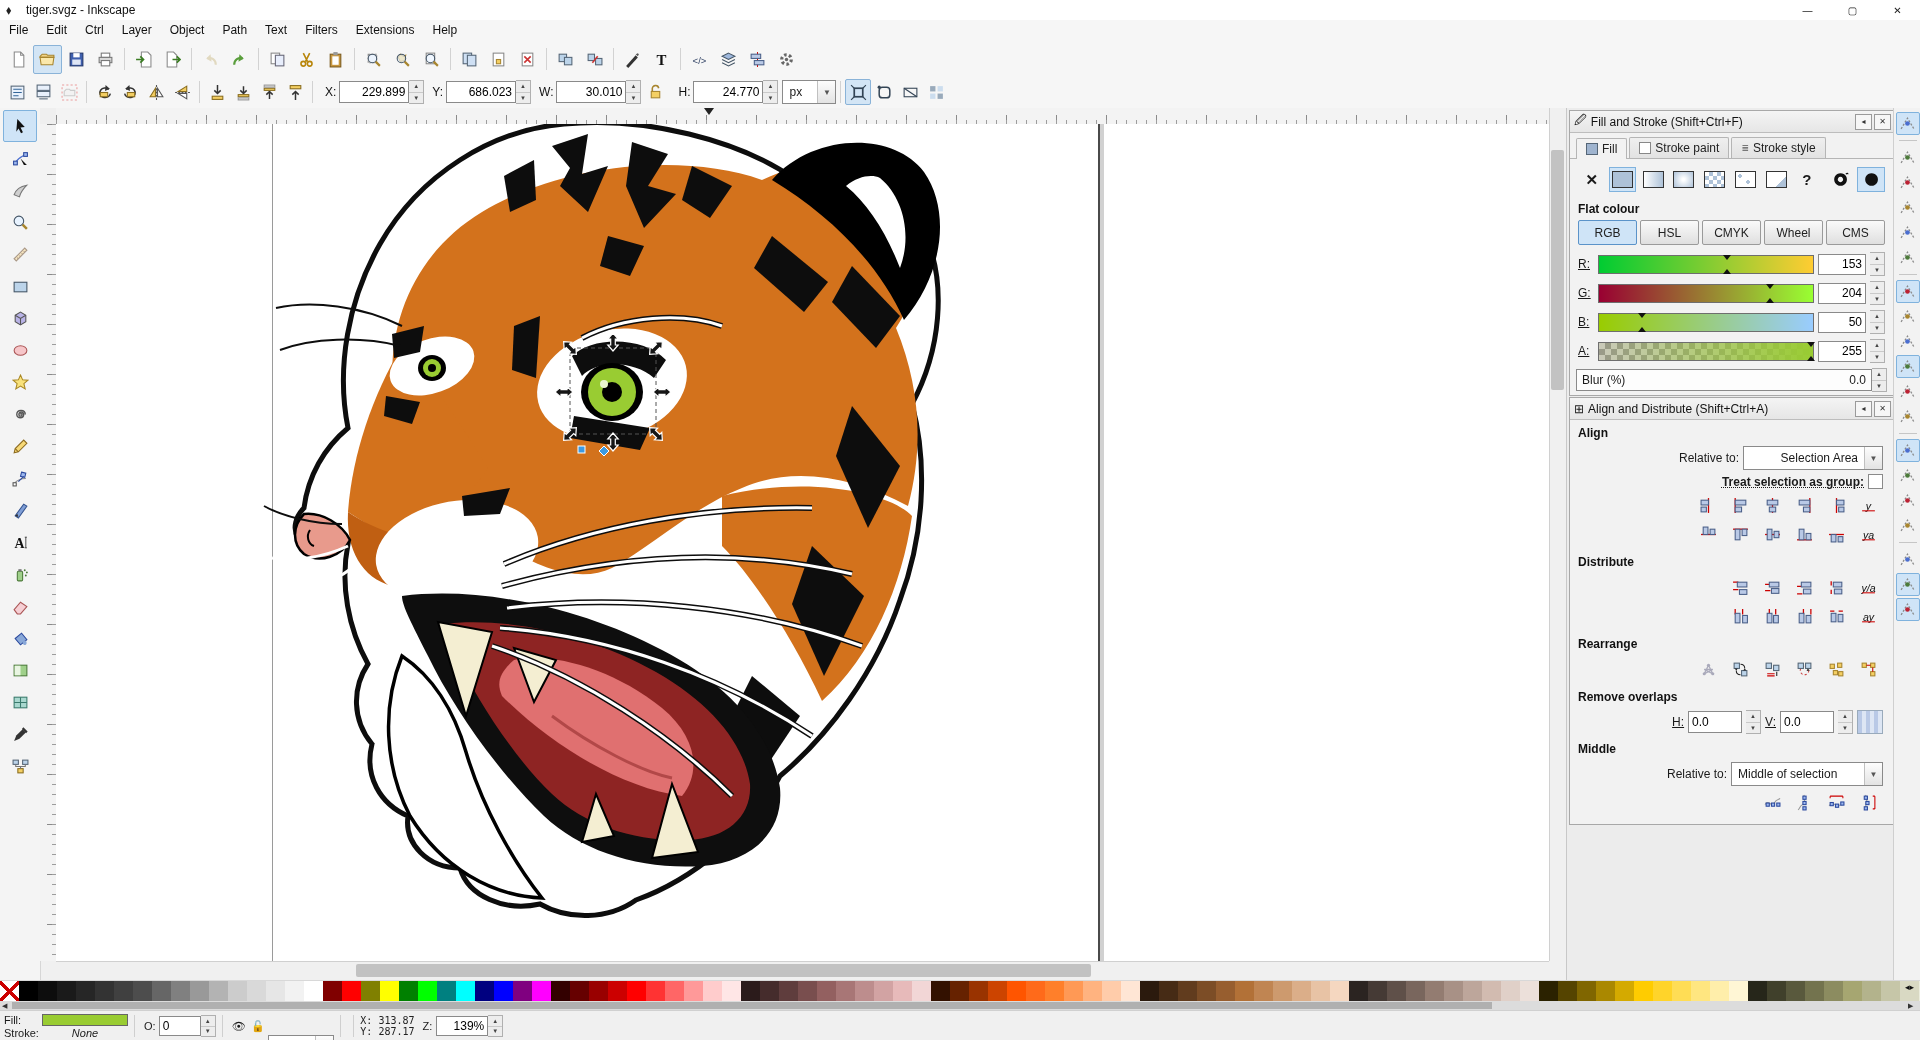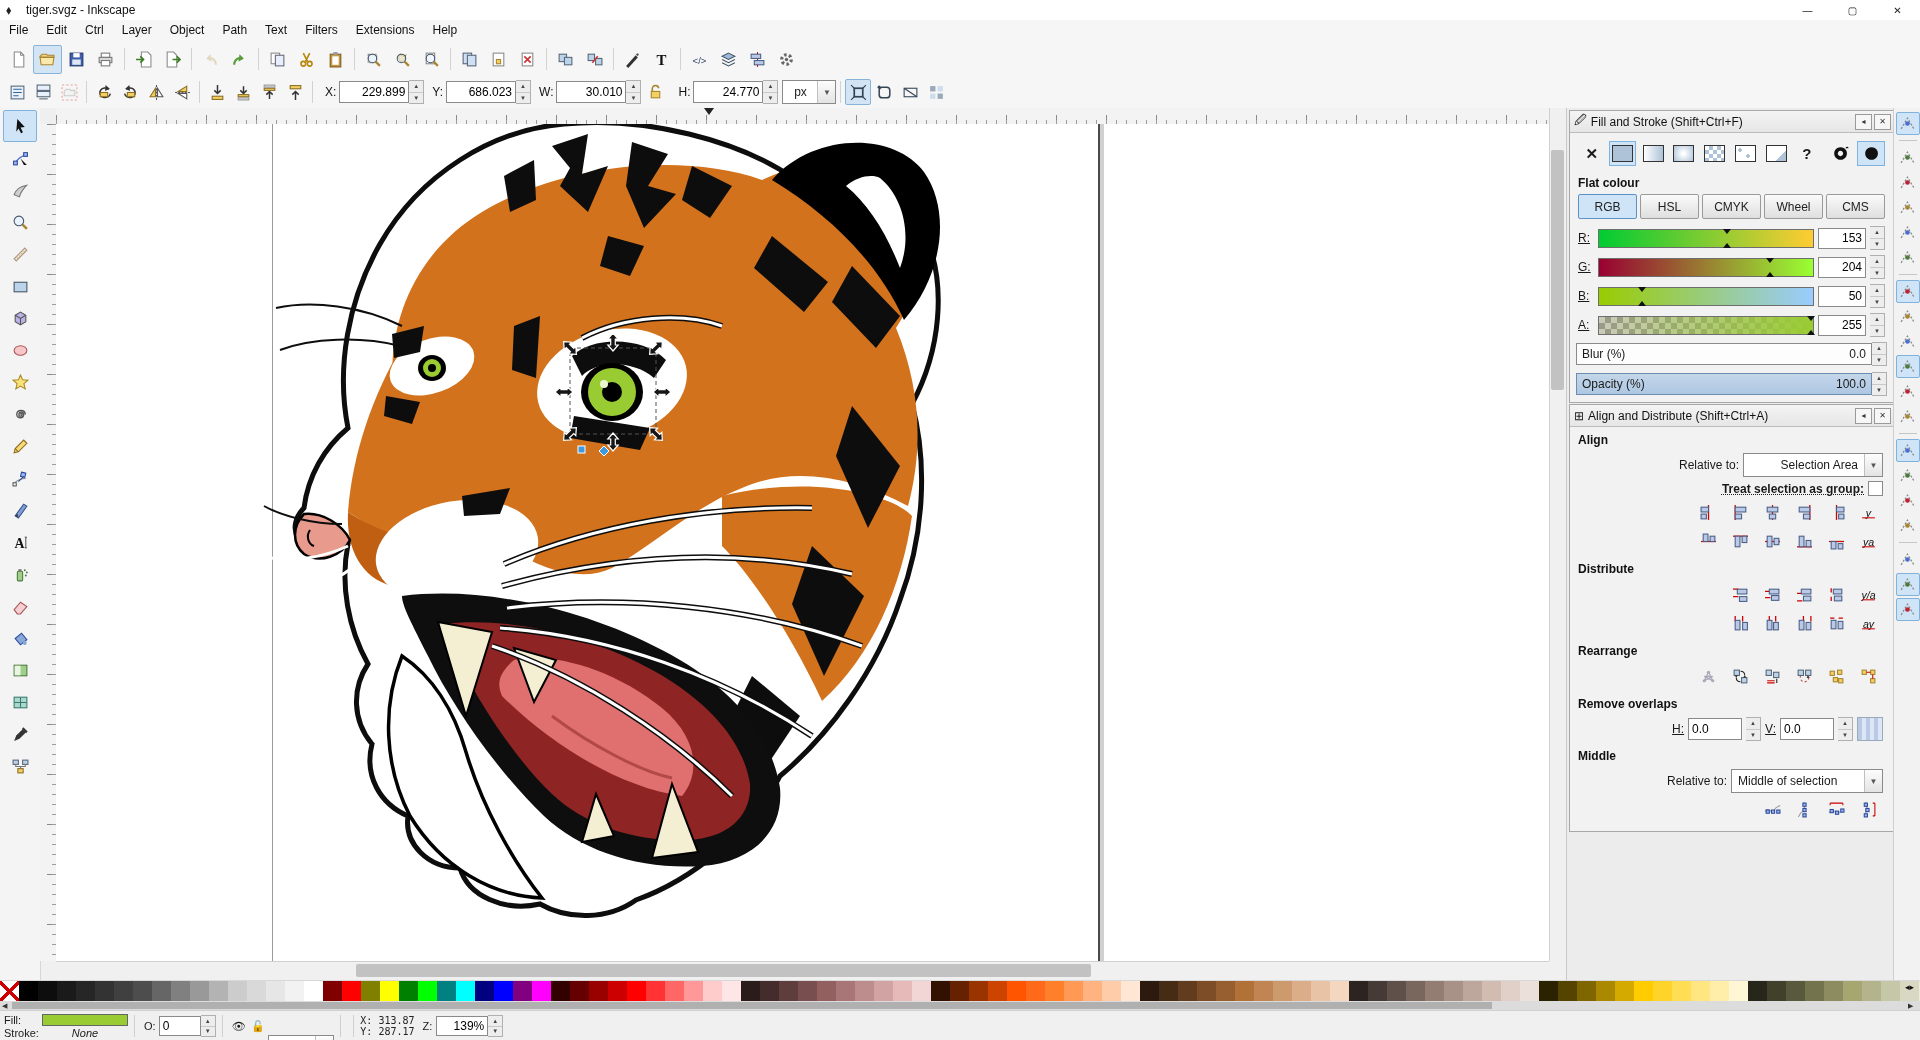--- a/index.html
+++ b/index.html
@@ -487,21 +487,21 @@
         <path d="M5 7V5a3 3 0 0 1 6-1" fill="none" stroke="#a8852e" stroke-width="1.5"></path>
         <rect x="4" y="7" width="8" height="6" fill="#f4cf63" stroke="#a8852e"></rect>
       </svg>
     </span>
     <span class="fieldlab">H:</span>
     <input class="numbox" readonly="" value="24.770" style="">
     <div class="spin">
       <span>▲</span>
       <span>▼</span>
     </div>
-    <div class="wsel" style="width: 52px; margin-left: 4px; text-align: center;">
+    <div class="wsel" style="width: 52px; margin-left: 4px;">
       <span class="val">px</span>
       <span class="ar">▼</span>
     </div>
     <span class="tsep"></span>
     <span class="tbtn small active">
       <span>
         <svg width="17" height="17" viewBox="0 0 16 16">
           <rect x="4" y="4" width="8" height="8" fill="none" stroke="#345" stroke-width="1.6"></rect>
           <path d="M1 1l3 3M15 1l-3 3M1 15l3-3M15 15l-3-3" stroke="#345"></path>
         </svg>
@@ -834,20 +834,34 @@
 
 <div id="dock" class="abs">
 
   <div class="panel">
     <div class="phead">
       <span style="margin-right:4px;">🖉</span>
       <span class="ptitle">Fill and Stroke (Shift+Ctrl+F)</span>
       <span class="pbtn">◂</span>
       <span class="pbtn">✕</span>
     </div>
+    <div class="tabsrow" id="fs-tabs">
+        <span class="tab active">
+          <span style="width:10px;height:10px;background:#9fb4cf;border:1px solid #567;display:inline-block"></span>
+          <span>Fill</span>
+        </span>
+        <span class="tab">
+          <span style="width:10px;height:10px;background:#fff;border:1px solid #888;display:inline-block"></span>
+          <span>Stroke paint</span>
+        </span>
+        <span class="tab">
+          <span style="font-size:9px;color:#555;">≣</span>
+          <span>Stroke style</span>
+        </span>
+      </div>
     <div class="paintrow" id="painttypes">
         <span class="pt">
           <span style="font-weight:bold;font-size:15px;">✕</span>
         </span>
         <span class="pt active">
           <span class="sw" style="background:#aec2d8;"></span>
         </span>
         <span class="pt">
           <span class="sw" style="background:linear-gradient(90deg,#fff,#aec2d8);"></span>
         </span>
@@ -934,30 +948,20 @@
     <span class="spin">
             <span>▲</span>
             <span>▼</span>
           </span>
         </div>
       </div>
     <div class="blurrow">
       <div class="trough">
         <span>Blur (%)</span>
         <span>0.0</span>
-      </div>
-      <div class="spin">
-          <span>▲</span>
-          <span>▼</span>
-        </div>
-    </div>
-    <div class="blurrow" style="padding-bottom:6px;">
-      <div class="trough filled">
-        <span>Opacity (%)</span>
-        <span>100.0</span>
       </div>
       <div class="spin">
           <span>▲</span>
           <span>▼</span>
         </div>
     </div>
   </div>
 
   <div class="panel">
     <div class="phead">

